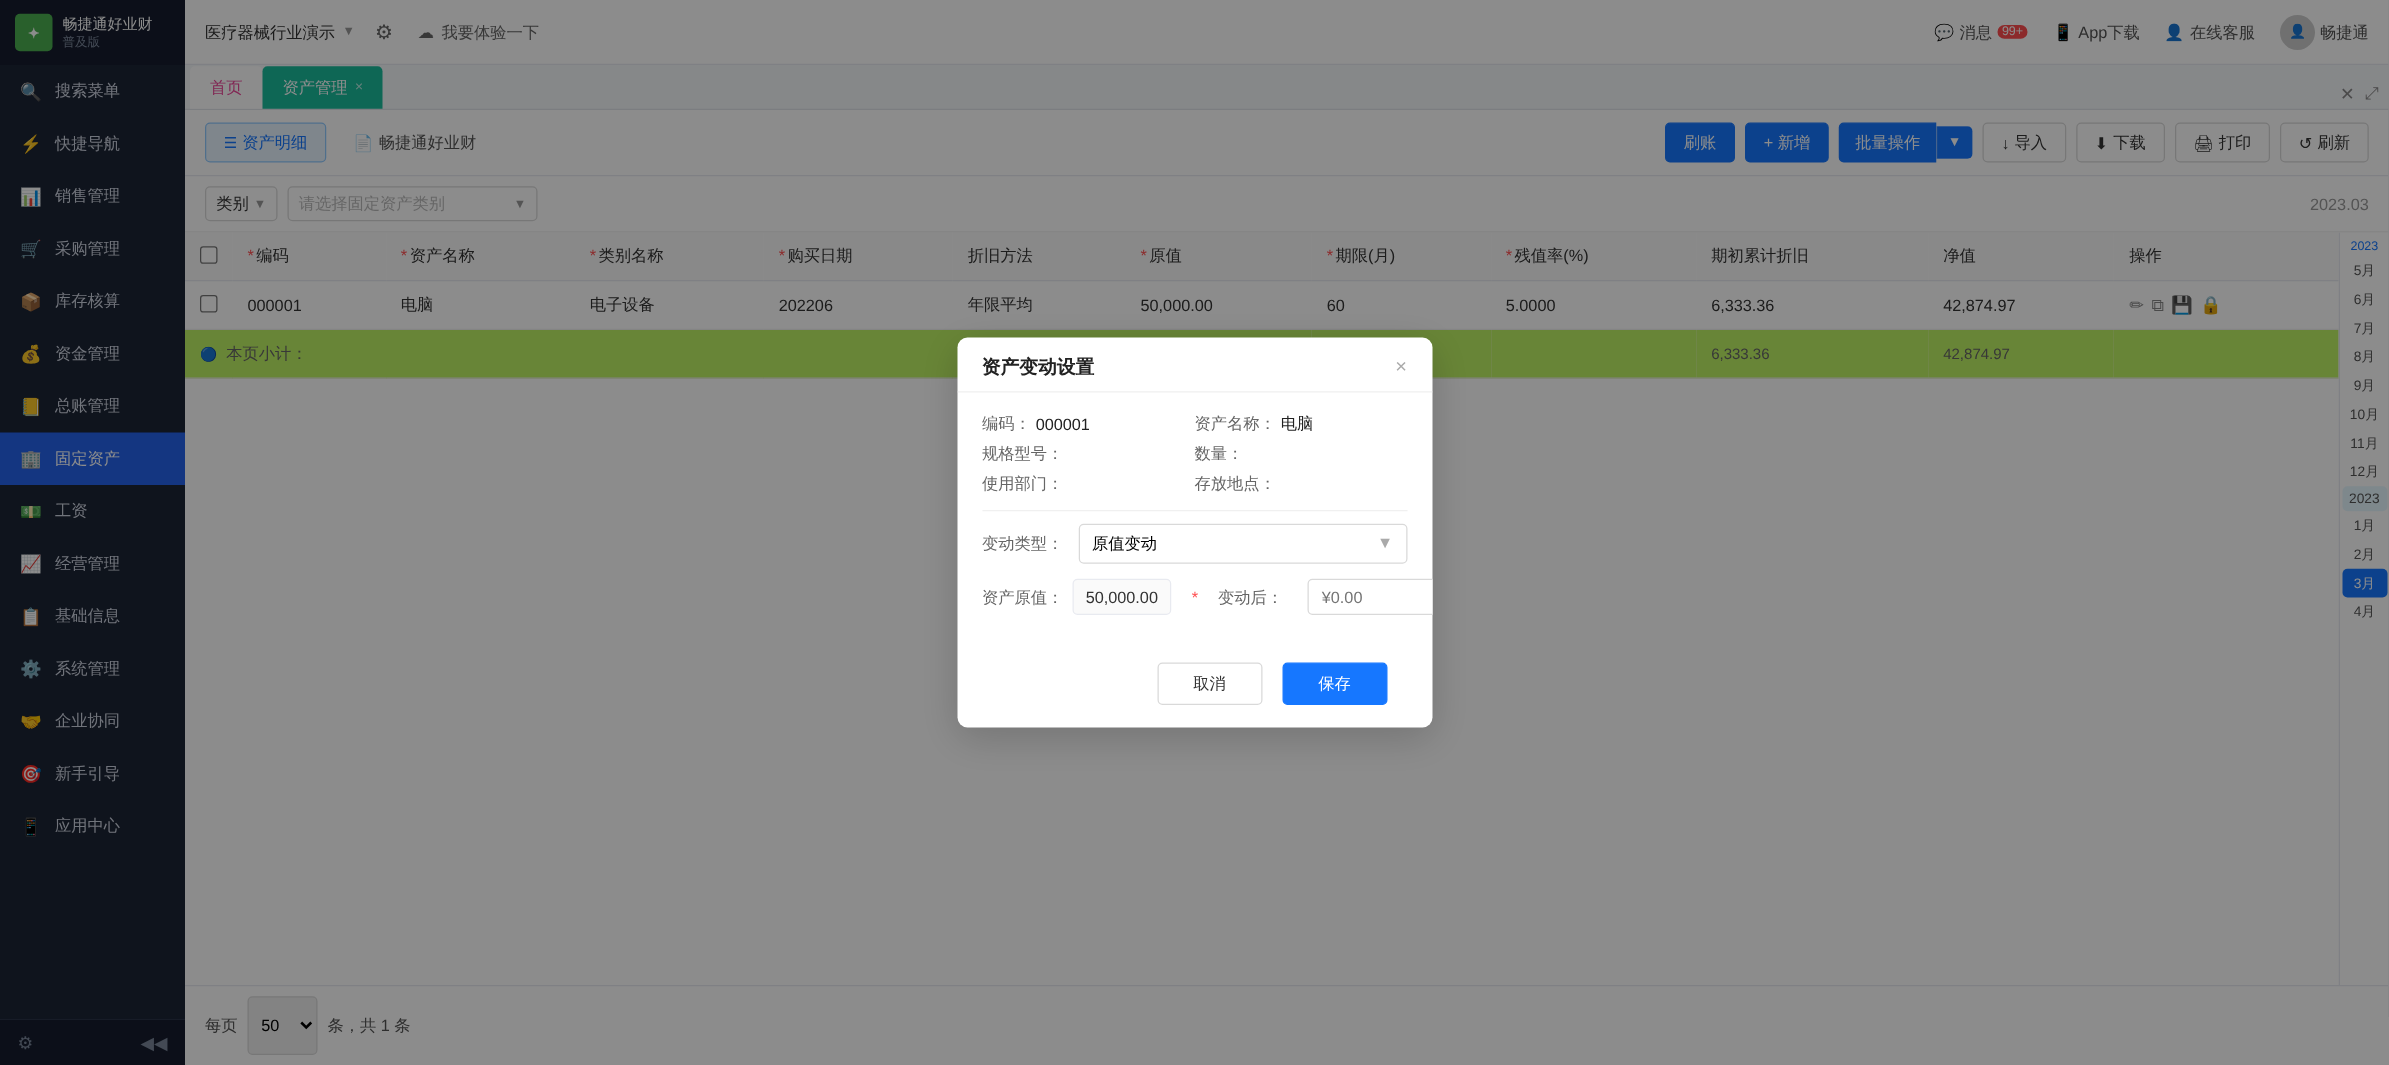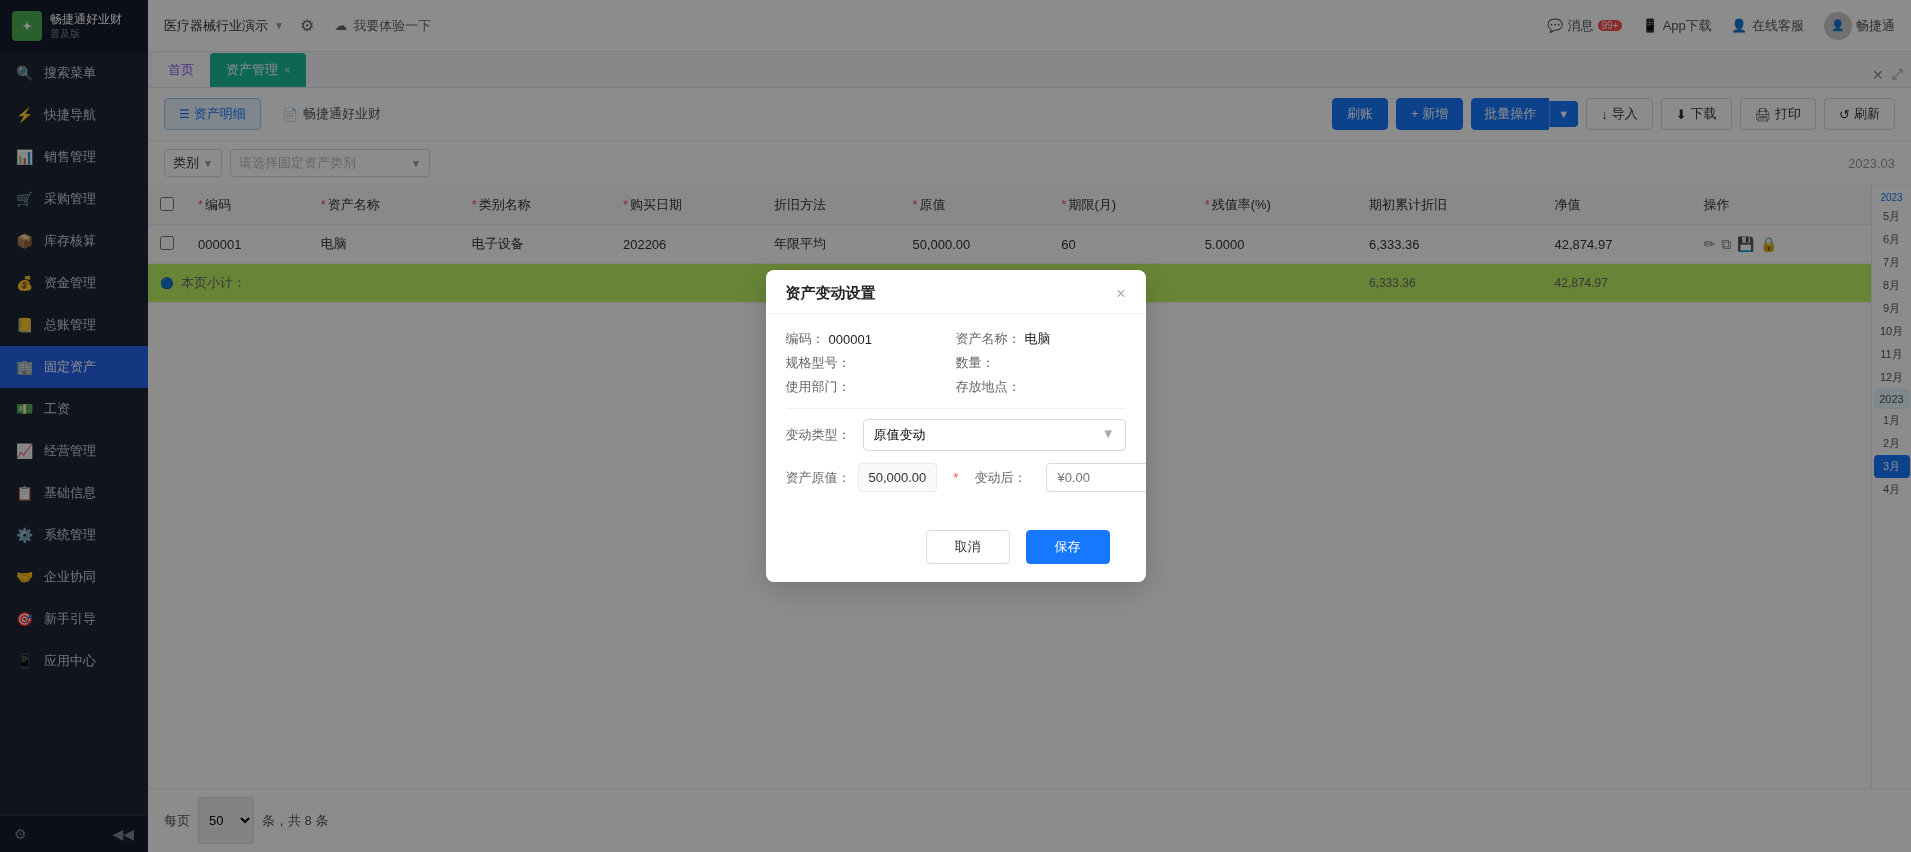--- a/index.html
+++ b/index.html
@@ -163,21 +163,21 @@
       min-height: 36px;
       align-items: flex-end;
       padding-left: 4px;
     }
     .tab {
       display: flex;
       align-items: center;
       padding: 8px 16px;
       cursor: pointer;
       font-size: 13px;
-      color: #8b5cf6;
+      color: #ec4899;
       border-radius: 4px 4px 0 0;
       gap: 6px;
     }
     .tab.home { background: #fff; }
     .tab.active { background: #1abc9c; color: #fff; }
     .tab-close { font-size: 11px; cursor: pointer; opacity: 0.7; }
     .tabs-right {
       margin-left: auto;
       display: flex;
       align-items: center;
@@ -734,21 +734,21 @@
           </div>
         </div>
 
         <div class="pagination">
           <span>每页</span>
           <select>
             <option>50</option>
             <option>100</option>
             <option>200</option>
           </select>
-          <span>条，共 8 条</span>
+          <span>条，共 1 条</span>
         </div>
       </div>
     </div>
   </div>
 </div>
 
 <div class="overlay">
   <div class="dialog">
     <div class="dialog-header">
       <span class="dialog-title">资产变动设置</span>

